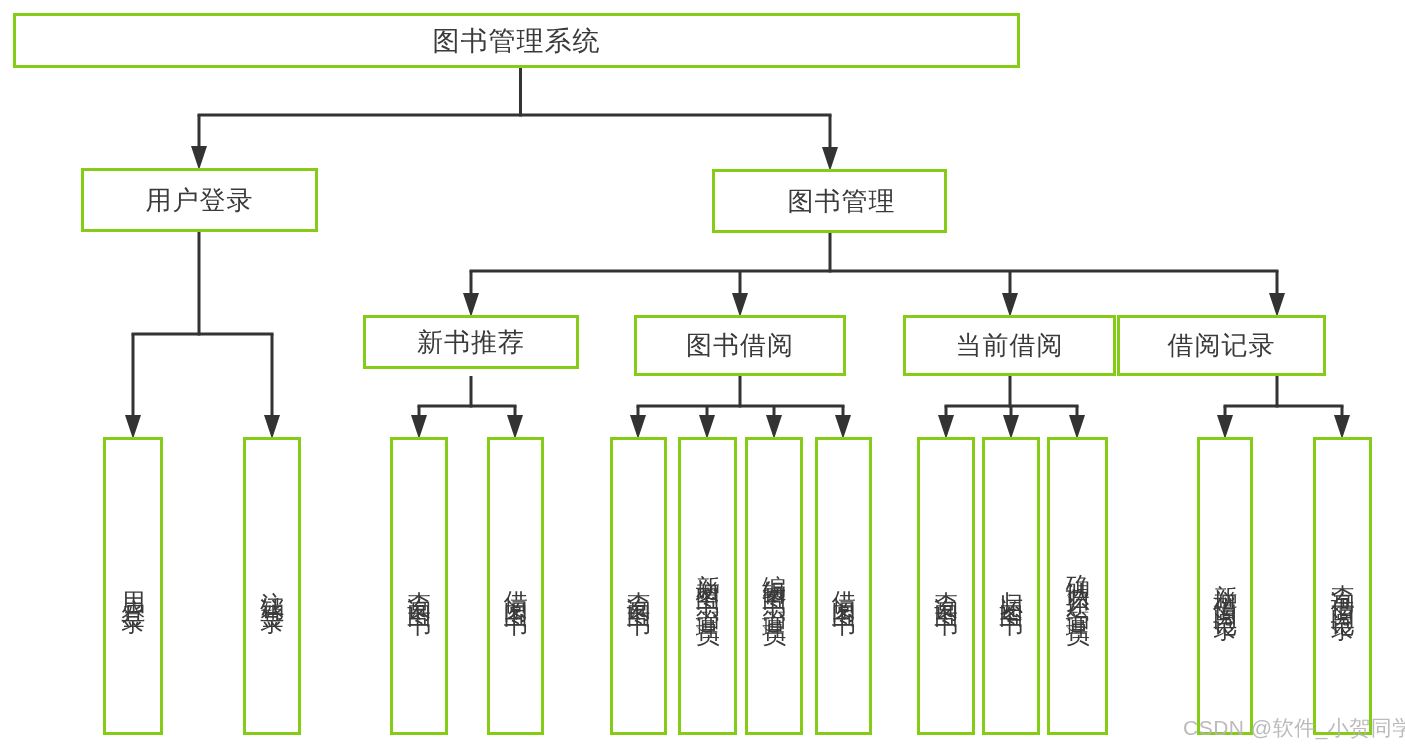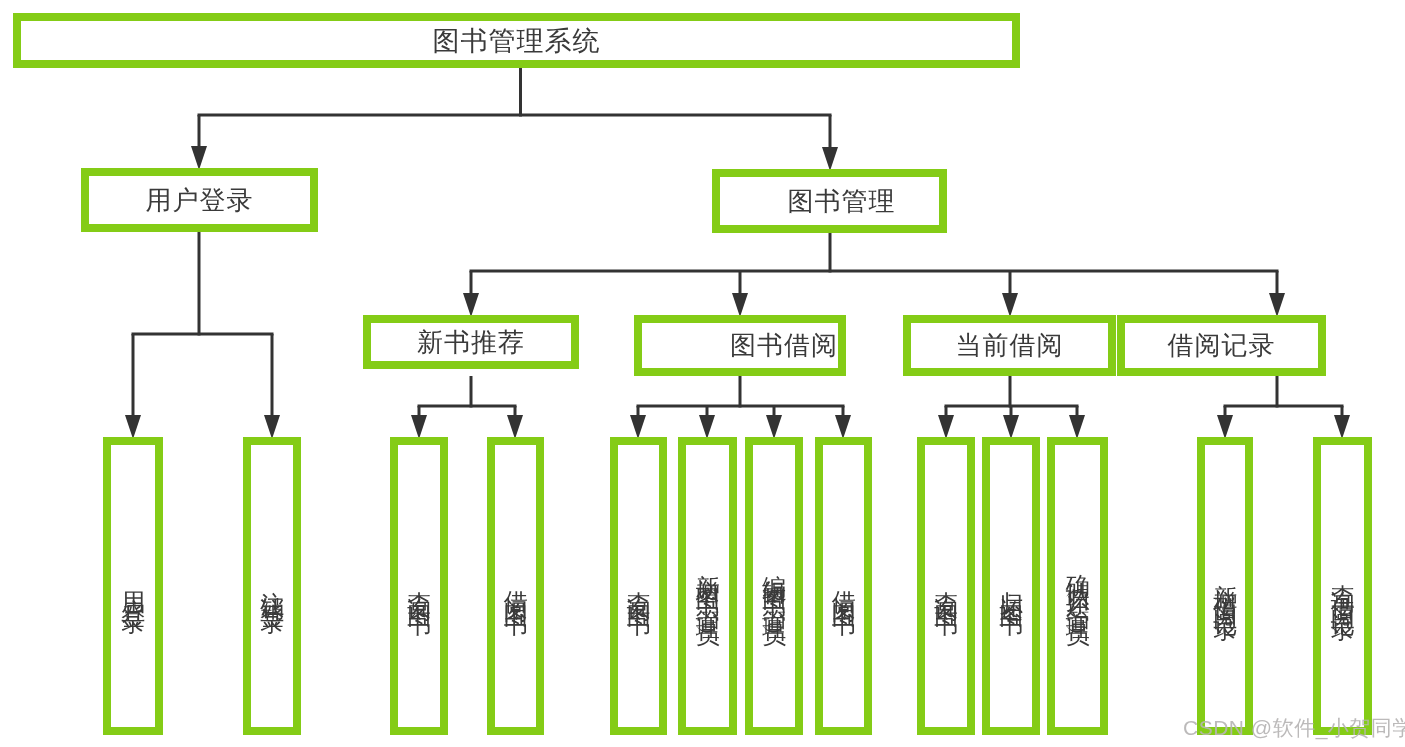--- a/index.html
+++ b/index.html
@@ -2,21 +2,21 @@
 <html><head>
 <meta charset="utf-8">
 <style>
   html,body { margin:0; padding:0; background:#ffffff; }
   .stage {
     position:relative; width:1405px; height:747px; background:#ffffff;
     font-family:"Liberation Sans", sans-serif; color:#3a3a3a; overflow:hidden;
   }
   .box {
     position:absolute; box-sizing:border-box; background:#ffffff;
-    border:8px solid #84cc16; display:flex; align-items:center; justify-content:center;
+    border:3px solid #84cc16; display:flex; align-items:center; justify-content:center;
   }
   .hlabel { font-size:26px; letter-spacing:1px; white-space:nowrap; }
   .root-label { font-size:27px; letter-spacing:1px; }
   .leaf .vlabel {
     writing-mode:vertical-rl; text-orientation:mixed;
     font-size:24px; letter-spacing:7px; line-height:1.1; white-space:nowrap;
   }
   .connectors { position:absolute; left:0; top:0; }
   .watermark {
     position:absolute; left:1183px; top:714px; z-index:5;
@@ -100,21 +100,21 @@
   <div class="box" style="left:81px; top:168px; width:237px; height:64px;">
     <span class="hlabel">用户登录</span>
   </div>
   <div class="box" style="left:712px; top:169px; width:235px; height:64px;padding-left:24px;">
     <span class="hlabel">图书管理</span>
   </div>
 
   <div class="box" style="left:363px; top:315px; width:216px; height:54px;">
     <span class="hlabel">新书推荐</span>
   </div>
-  <div class="box" style="left:634px; top:315px; width:212px; height:61px;justify-content:flex-end;">
+  <div class="box" style="left:634px; top:315px; width:212px; height:61px;">
     <span class="hlabel">图书借阅</span>
   </div>
   <div class="box" style="left:903px; top:315px; width:213px; height:61px;">
     <span class="hlabel">当前借阅</span>
   </div>
   <div class="box" style="left:1117px; top:315px; width:209px; height:61px;">
     <span class="hlabel">借阅记录</span>
   </div>
 
   <div class="box leaf" style="left:103px; top:437px; width:60px; height:298px;">

